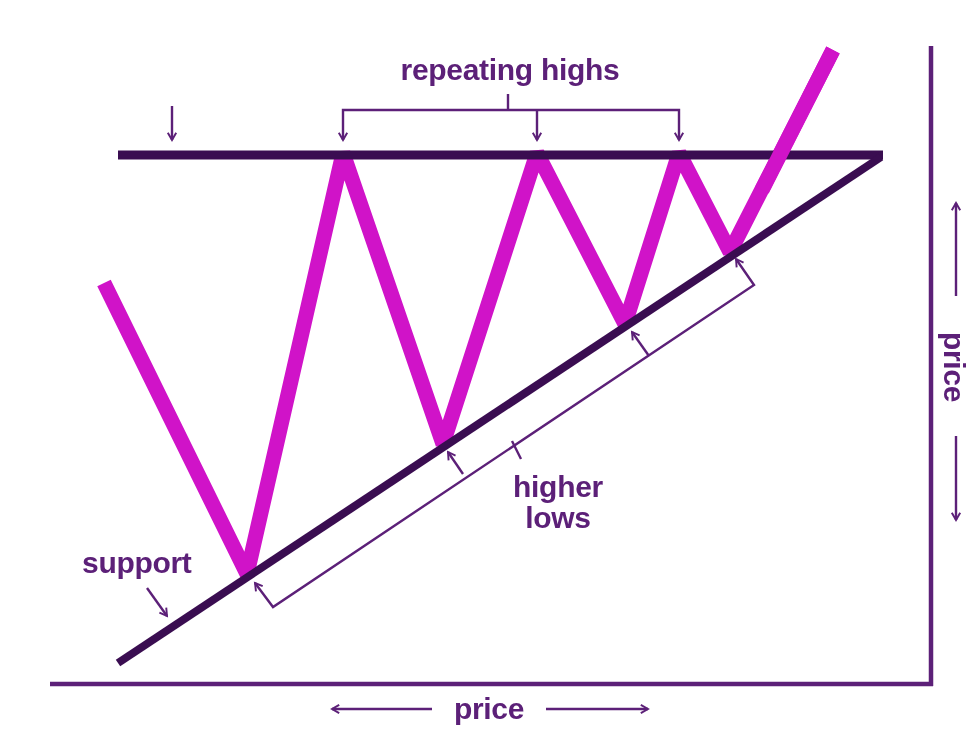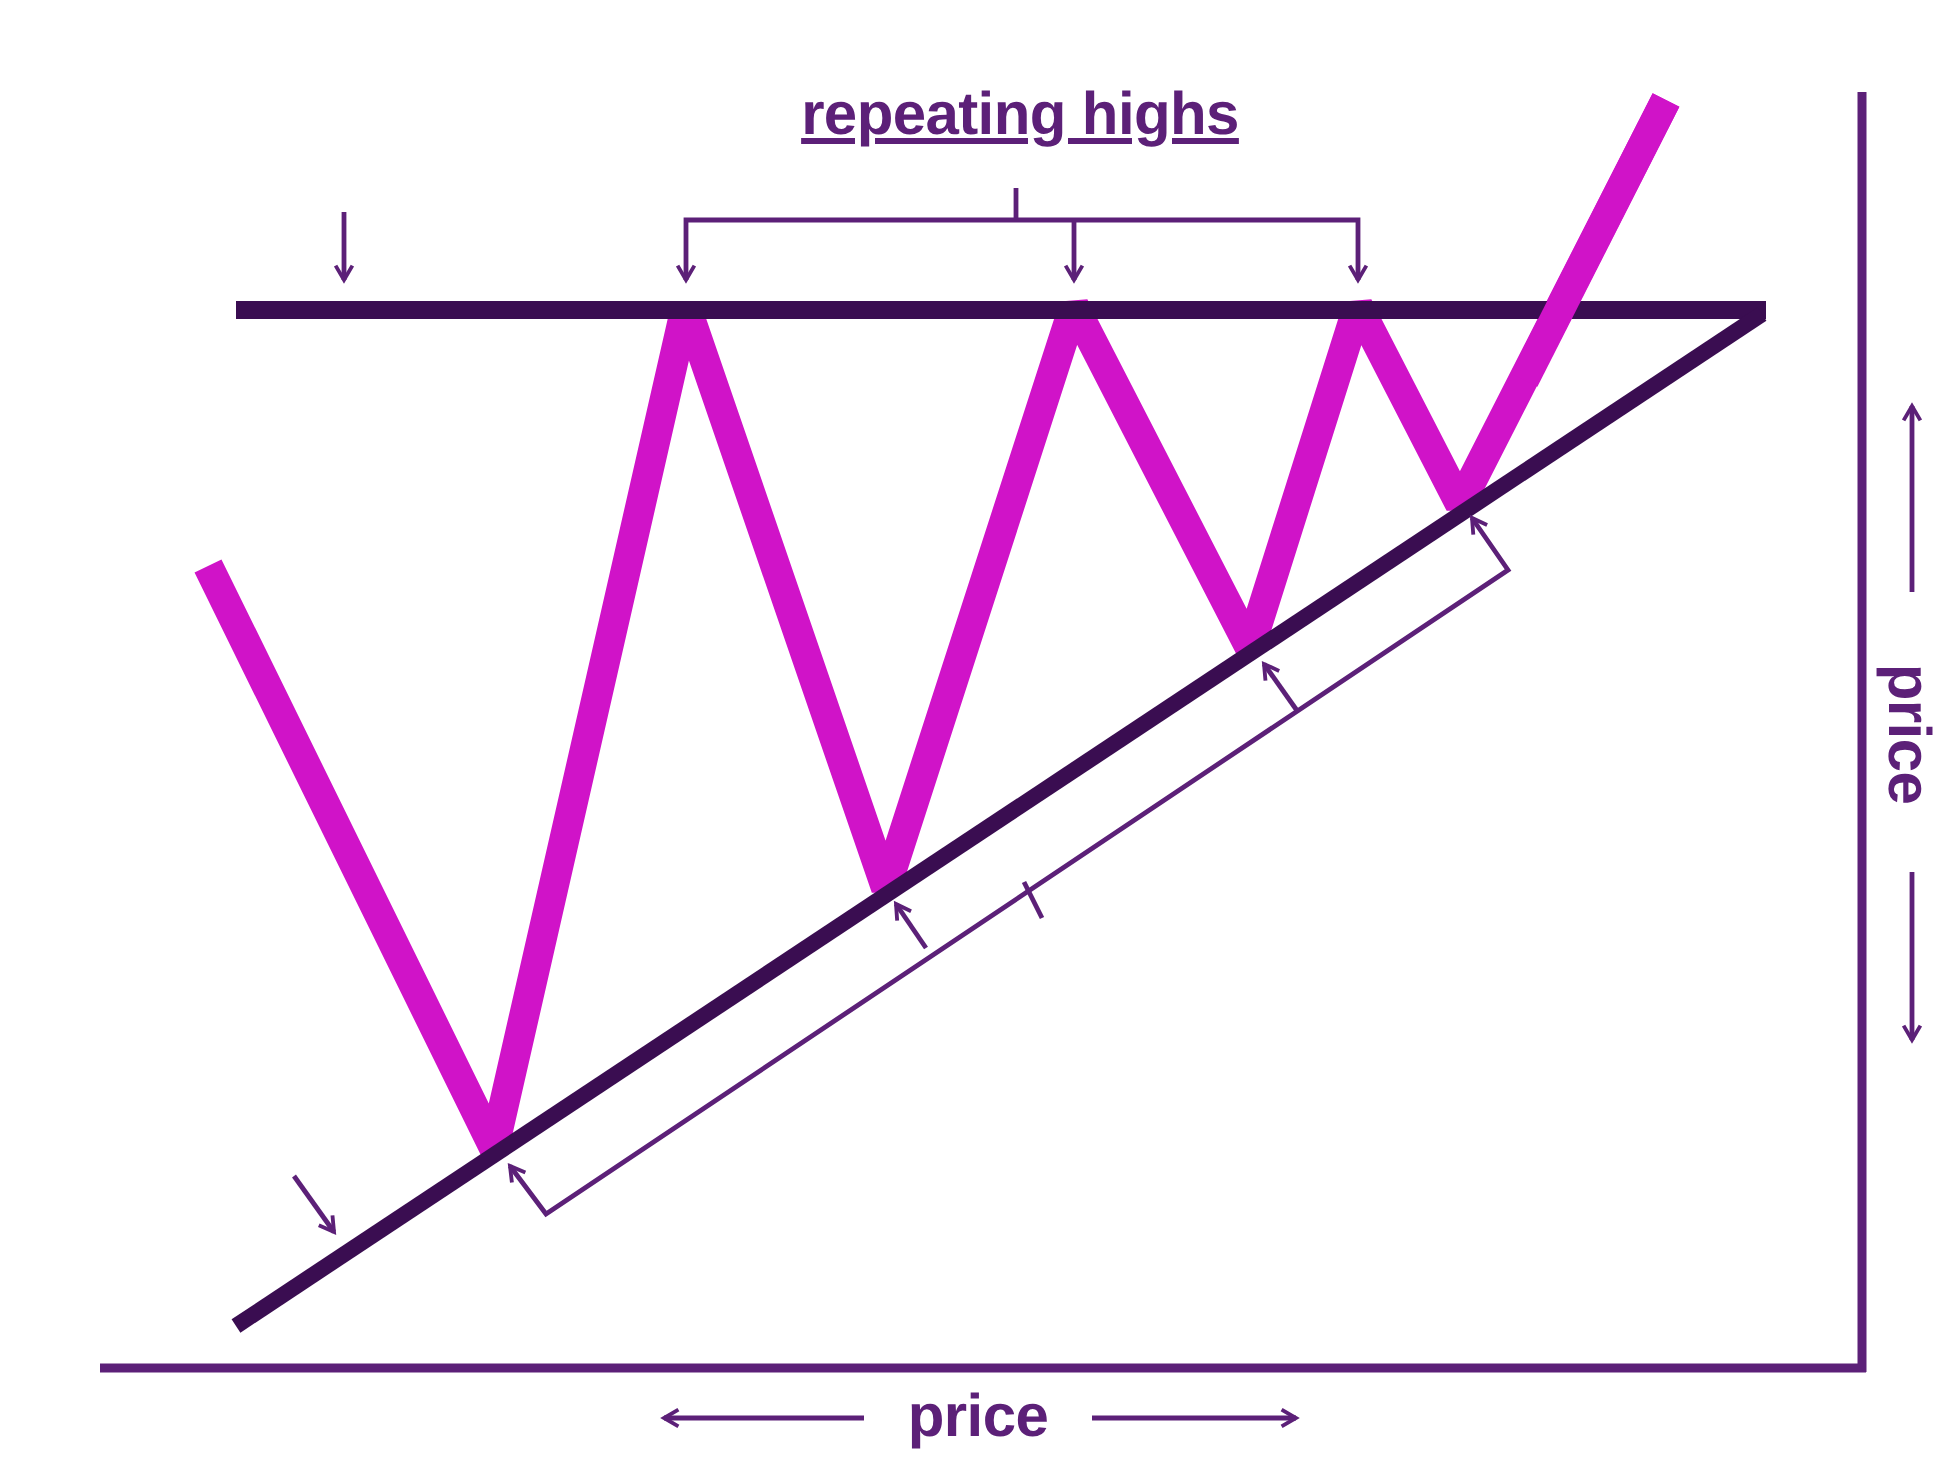--- a/index.html
+++ b/index.html
@@ -9,21 +9,21 @@
     --annotation:#5C2078;
   }
   *{margin:0;padding:0;box-sizing:border-box;}
   html,body{width:980px;height:735px;overflow:hidden;background:var(--background);}
   .stage{position:relative;width:980px;height:735px;background:var(--background);
          font-family:"Liberation Sans",sans-serif;}
   svg.diagram{position:absolute;left:0;top:0;}
   .lbl{position:absolute;font-weight:bold;font-size:30px;line-height:31px;
        color:var(--annotation);letter-spacing:-0.3px;white-space:nowrap;}
   .lbl-resistance{left:103px;top:70px;}
-  .lbl-repeating-highs{left:510px;top:42px;transform:translateX(-50%);text-decoration:underline;}
+  .lbl-repeating-highs{left:510px;top:54px;transform:translateX(-50%);}
   .lbl-support{left:82px;top:547px;}
   .lbl-higher-lows{left:558px;top:471px;transform:translateX(-50%);
                    width:130px;text-align:center;white-space:normal;}
   .lbl-time{left:489px;top:693px;transform:translateX(-50%);}
   .lbl-price{left:954px;top:367px;transform:translate(-50%,-50%) rotate(90deg);}
   .axis{stroke:var(--annotation);stroke-width:4.5;fill:none;}
   .trend{stroke:var(--trend-line);fill:none;}
   .price-path{stroke:var(--price-line);stroke-width:15;fill:none;
               stroke-linejoin:bevel;stroke-linecap:butt;}
   .ann{stroke:var(--annotation);stroke-width:2.4;fill:none;}
@@ -69,16 +69,18 @@
     </g>
 
     <line class="ann" x1="956" y1="296" x2="956" y2="203" marker-end="url(#ah)"></line>
     <line class="ann" x1="956" y1="436" x2="956" y2="520" marker-end="url(#ah)"></line>
 
     <line class="ann" x1="432" y1="709" x2="332" y2="709" marker-end="url(#ah)"></line>
     <line class="ann" x1="546" y1="709" x2="648" y2="709" marker-end="url(#ah)"></line>
   </svg>
 
   <div class="lbl lbl-repeating-highs">repeating highs</div>
+  <div class="lbl lbl-support">support</div>
+  <div class="lbl lbl-higher-lows">higher lows</div>
   <div class="lbl lbl-time">price</div>
   <div class="lbl lbl-price">price</div>
 
 </div>
 
 </body></html>

